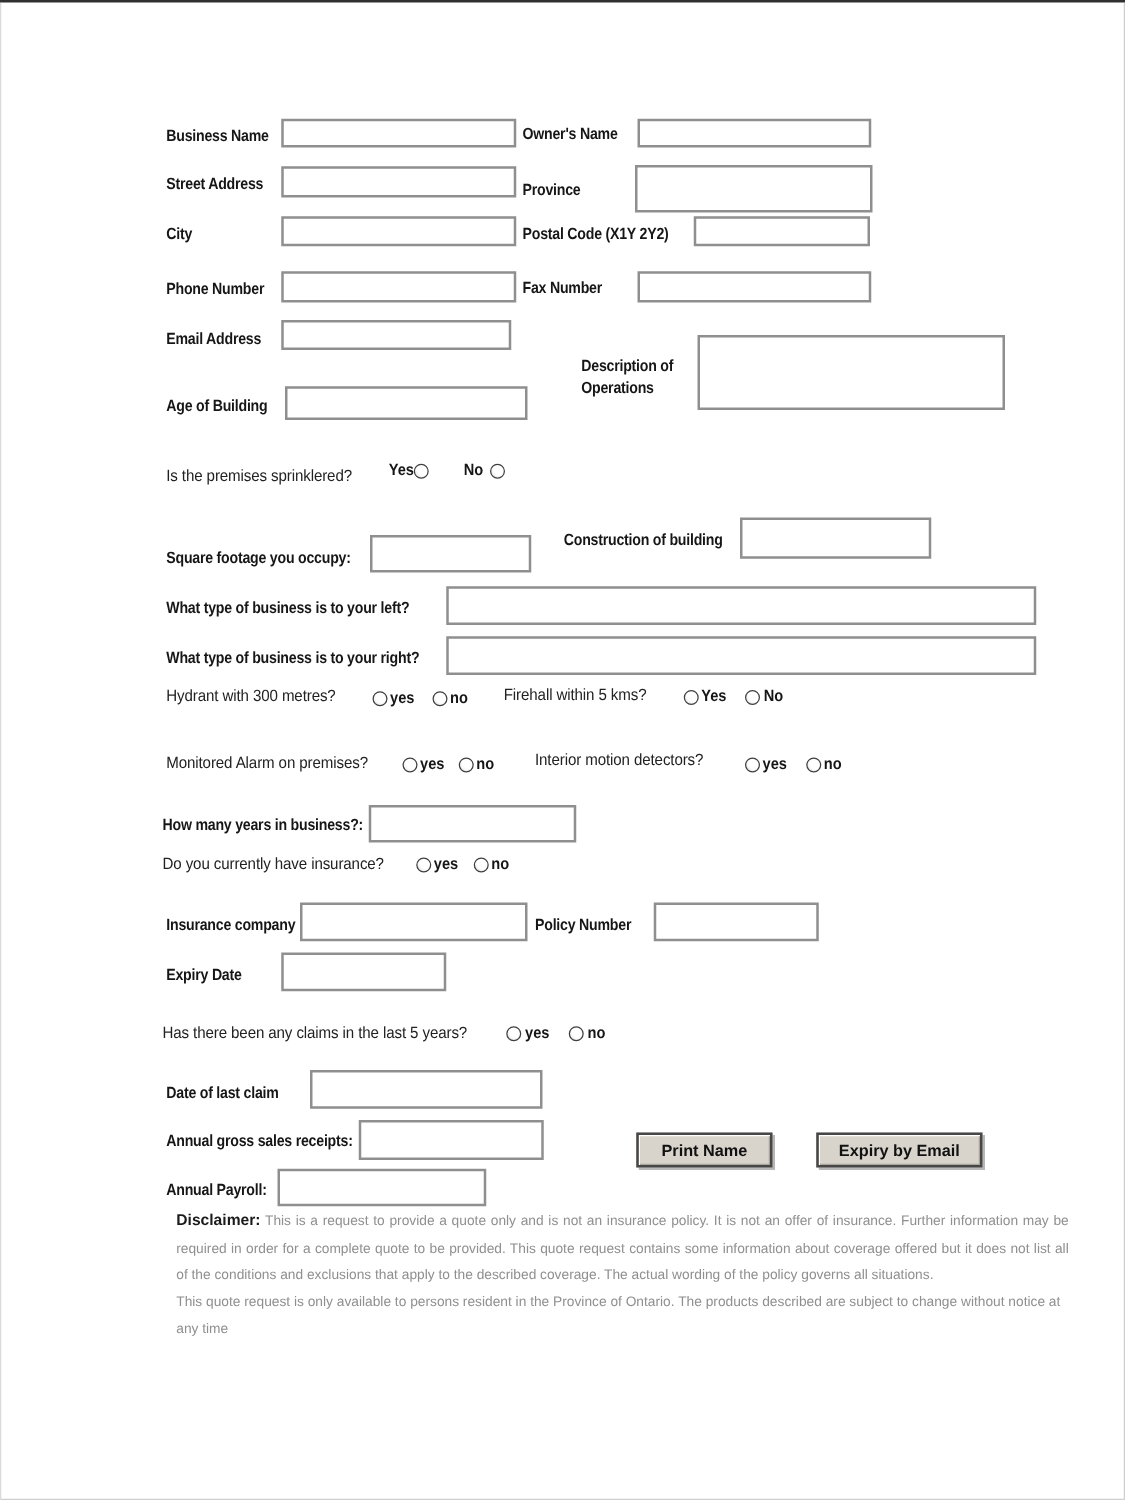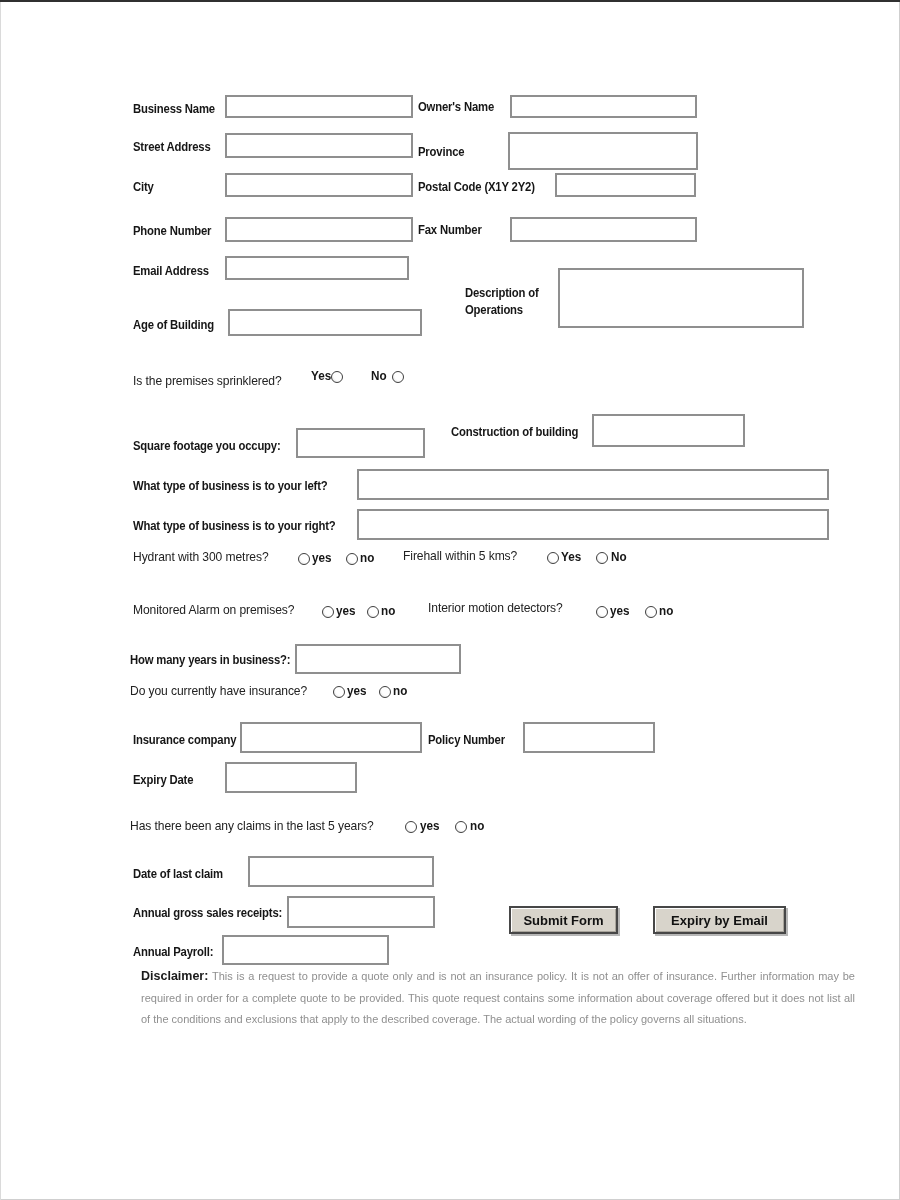--- a/index.html
+++ b/index.html
@@ -147,23 +147,24 @@
   <span class="radio" style="left:405px;top:819px"></span>
   <div class="opt" style="left:420px;top:817px">yes</div>
   <span class="radio" style="left:455px;top:819px"></span>
   <div class="opt" style="left:470px;top:817px">no</div>
 
   <div class="lbl" style="left:133px;top:864px">Date of last claim</div>
   <input class="box" style="left: 248px; top: 854px; width: 186px; height: 31px;" type="text">
 
   <div class="lbl" style="left:133px;top:903px">Annual gross sales receipts:</div>
   <input class="box" style="left: 287px; top: 894px; width: 148px; height: 32px;" type="text">
-  <button class="btn" style="left:509px;top:904px;width:109px;height:28px">Submit Form</button>
+  <button class="btn" style="left:509px;top:904px;width:109px;height:28px">Print Name</button>
   <button class="btn" style="left:653px;top:904px;width:133px;height:28px">Expiry by Email</button>
 
   <div class="lbl" style="left:133px;top:942px">Annual Payroll:</div>
   <input class="box" style="left: 222px; top: 933px; width: 167px; height: 30px;" type="text">
 
   <div class="disclaimer">
     <p class="p1"><span class="dlabel">Disclaimer:</span> <span>This is a request to provide a quote only and is not an insurance policy.  It is not an offer of insurance. Further information may be required in order for a complete quote to be provided. This quote request contains some information about coverage offered but it does not list all of the conditions and exclusions that apply to the described coverage. The actual wording of the policy governs all situations.</span></p>
+    <p>This quote request is only available to persons resident in the Province of Ontario.  The products described are subject to change without notice at any time</p>
   </div>
 
 </div>
 
 </body></html>

